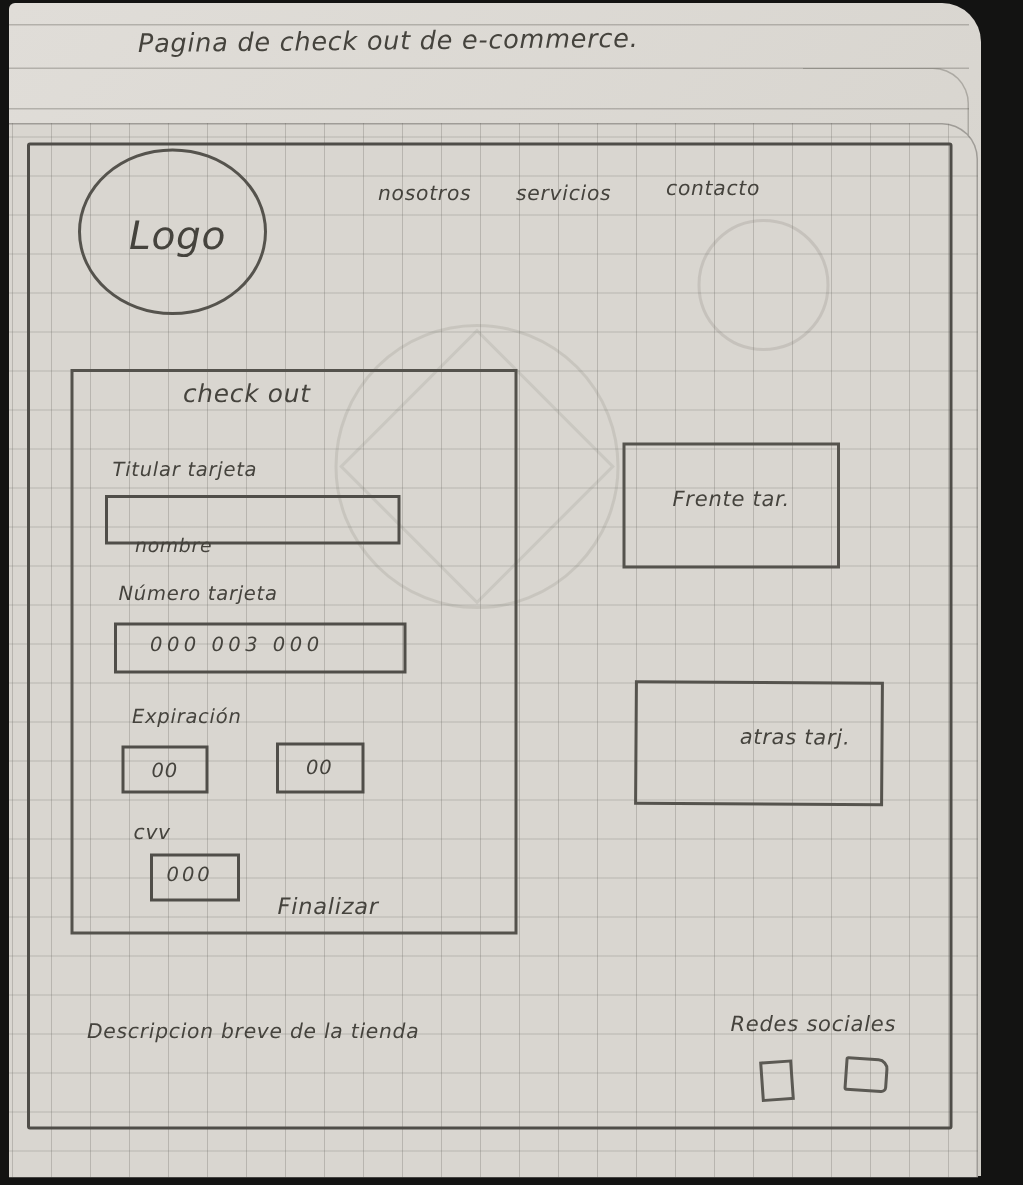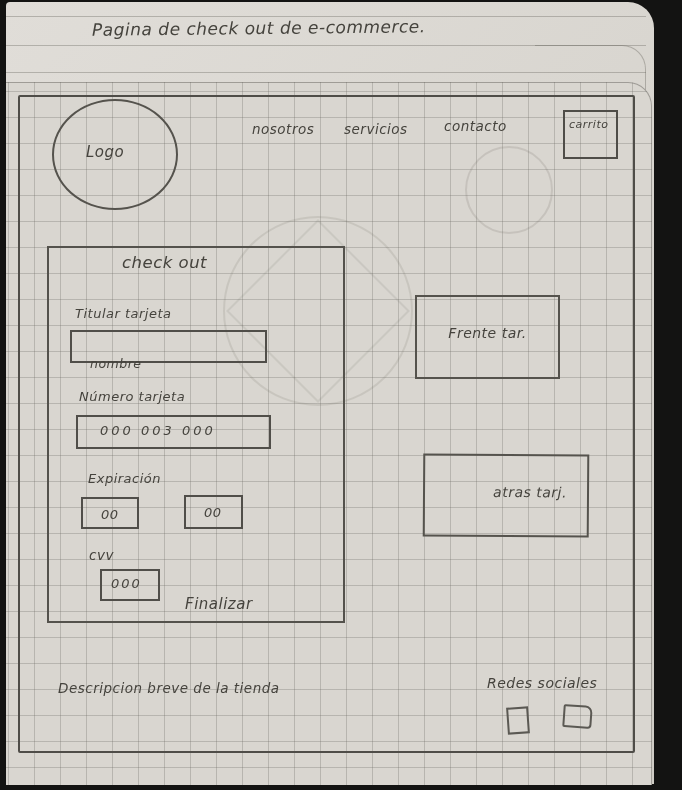--- a/index.html
+++ b/index.html
@@ -27,21 +27,21 @@
   .bleed{position:absolute;border:2px solid rgba(100,96,88,.14);}
   .bleed-circle-big{left:217px;top:133px;width:186px;height:186px;border-radius:50%;}
   .bleed-diamond{left:247px;top:163px;width:126px;height:126px;transform:rotate(45deg);
          border-color:rgba(100,96,88,.12);}
   .bleed-circle-nav{left:459px;top:63px;width:84px;height:84px;border-radius:50%;
          border-color:rgba(100,96,88,.16);}
   .main-frame{position:absolute;left:12px;top:12px;width:613px;height:654px;
          border:2px solid #4f4d48;border-radius:2px;}
   .logo-circle{position:absolute;left:46px;top:16px;width:122px;height:107px;
          border:2px solid #55534d;border-radius:50%;}
-  .logo-circle .hand{position:absolute;left:32px;top:42px;font-size:15px;}
+  .logo-circle .hand{position:absolute;left:32px;top:42px;font-size:26px;}
   .nav-item{position:absolute;top:38px;font-size:13.5px;white-space:nowrap;cursor:pointer;}
   .nav-nosotros{left:246px}.nav-servicios{left:338px}.nav-contacto{left:438px;top:35px}
   .cart-box{position:absolute;left:557px;top:27px;width:51px;height:45px;
          border:2px solid #4f4d48;cursor:pointer;}
   .cart-box .hand{position:absolute;left:4px;top:6px;font-size:11px;}
   .checkout-panel{position:absolute;left:41px;top:163px;width:294px;height:373px;
          border:2px solid #54524c;}
   .checkout-heading{position:absolute;left:73px;top:5px;font-size:16.5px;}
   .field-label{position:absolute;font-size:13px;white-space:nowrap;text-align:center;}
   .lbl-titular{left:26px;top:58px}
@@ -89,23 +89,20 @@
       <div class="main-frame"></div>
 
       <div class="logo-circle">
         <span class="hand">Logo</span>
       </div>
 
       <span class="nav-item nav-nosotros hand">nosotros</span>
       <span class="nav-item nav-servicios hand">servicios</span>
       <span class="nav-item nav-contacto hand">contacto</span>
 
-      <div class="cart-box">
-        <span class="hand">carrito</span>
-      </div>
 
       <div class="checkout-panel">
         <div class="checkout-heading hand">check out</div>
 
         <div class="field-label hand lbl-titular">Titular tarjeta</div>
         <div class="sketch-input inp-nombre">
           <span class="hand">nombre</span>
         </div>
 
         <div class="field-label hand lbl-numero">Número tarjeta</div>

